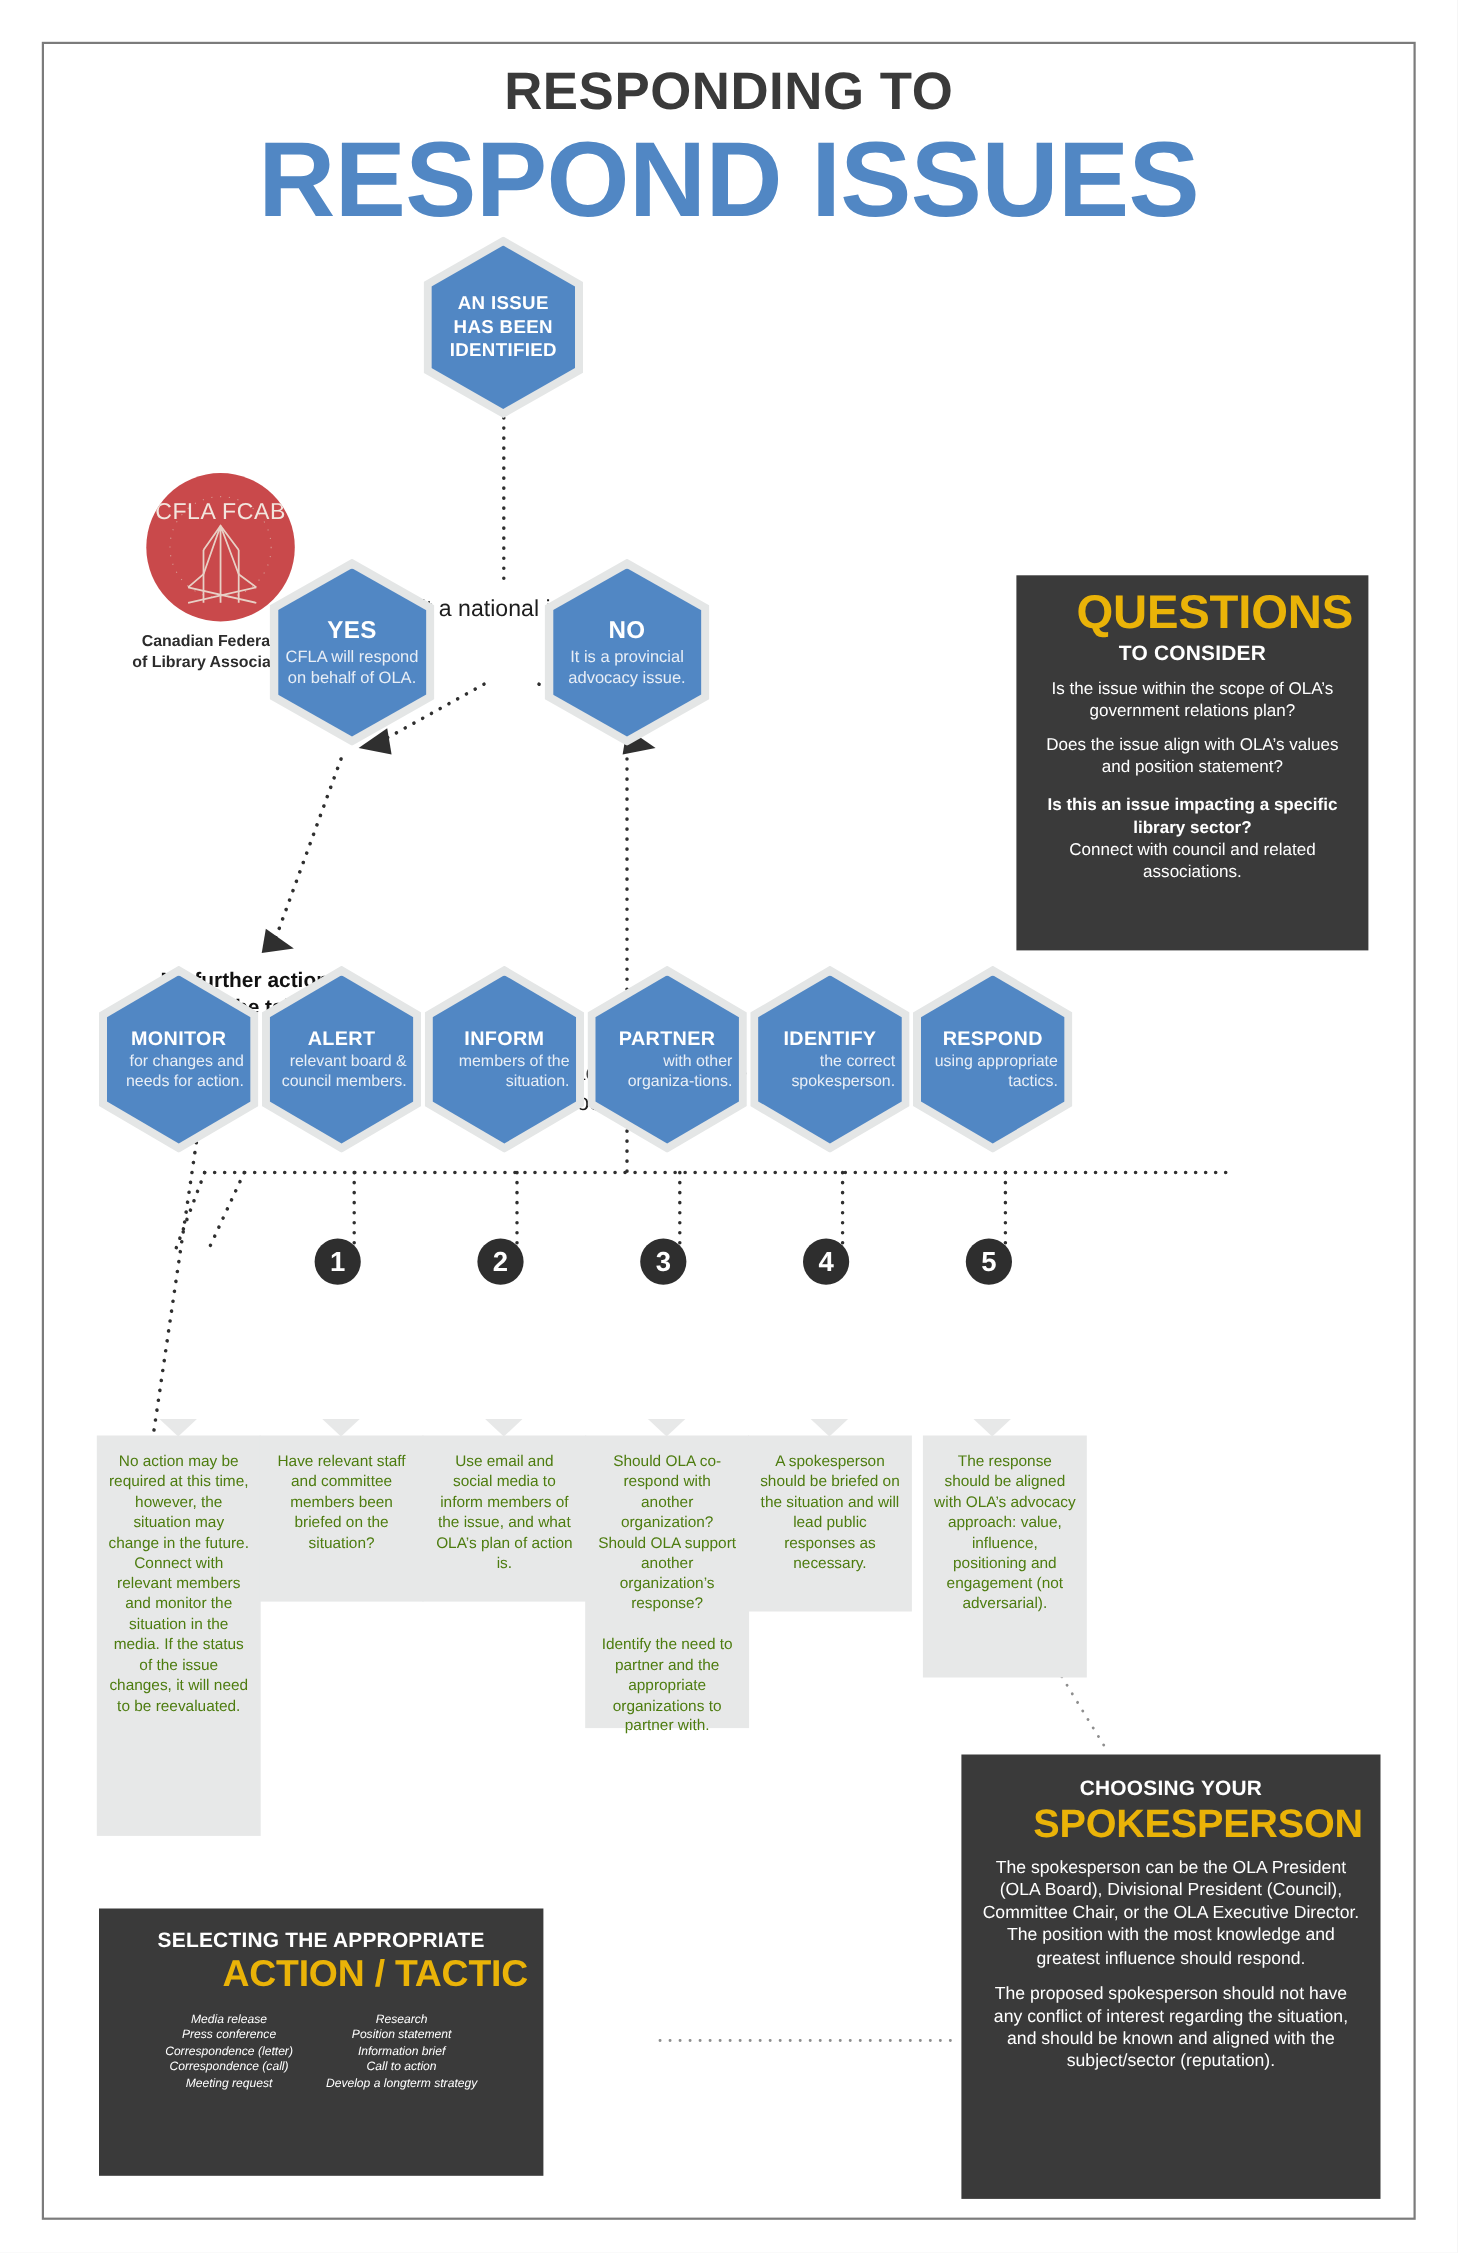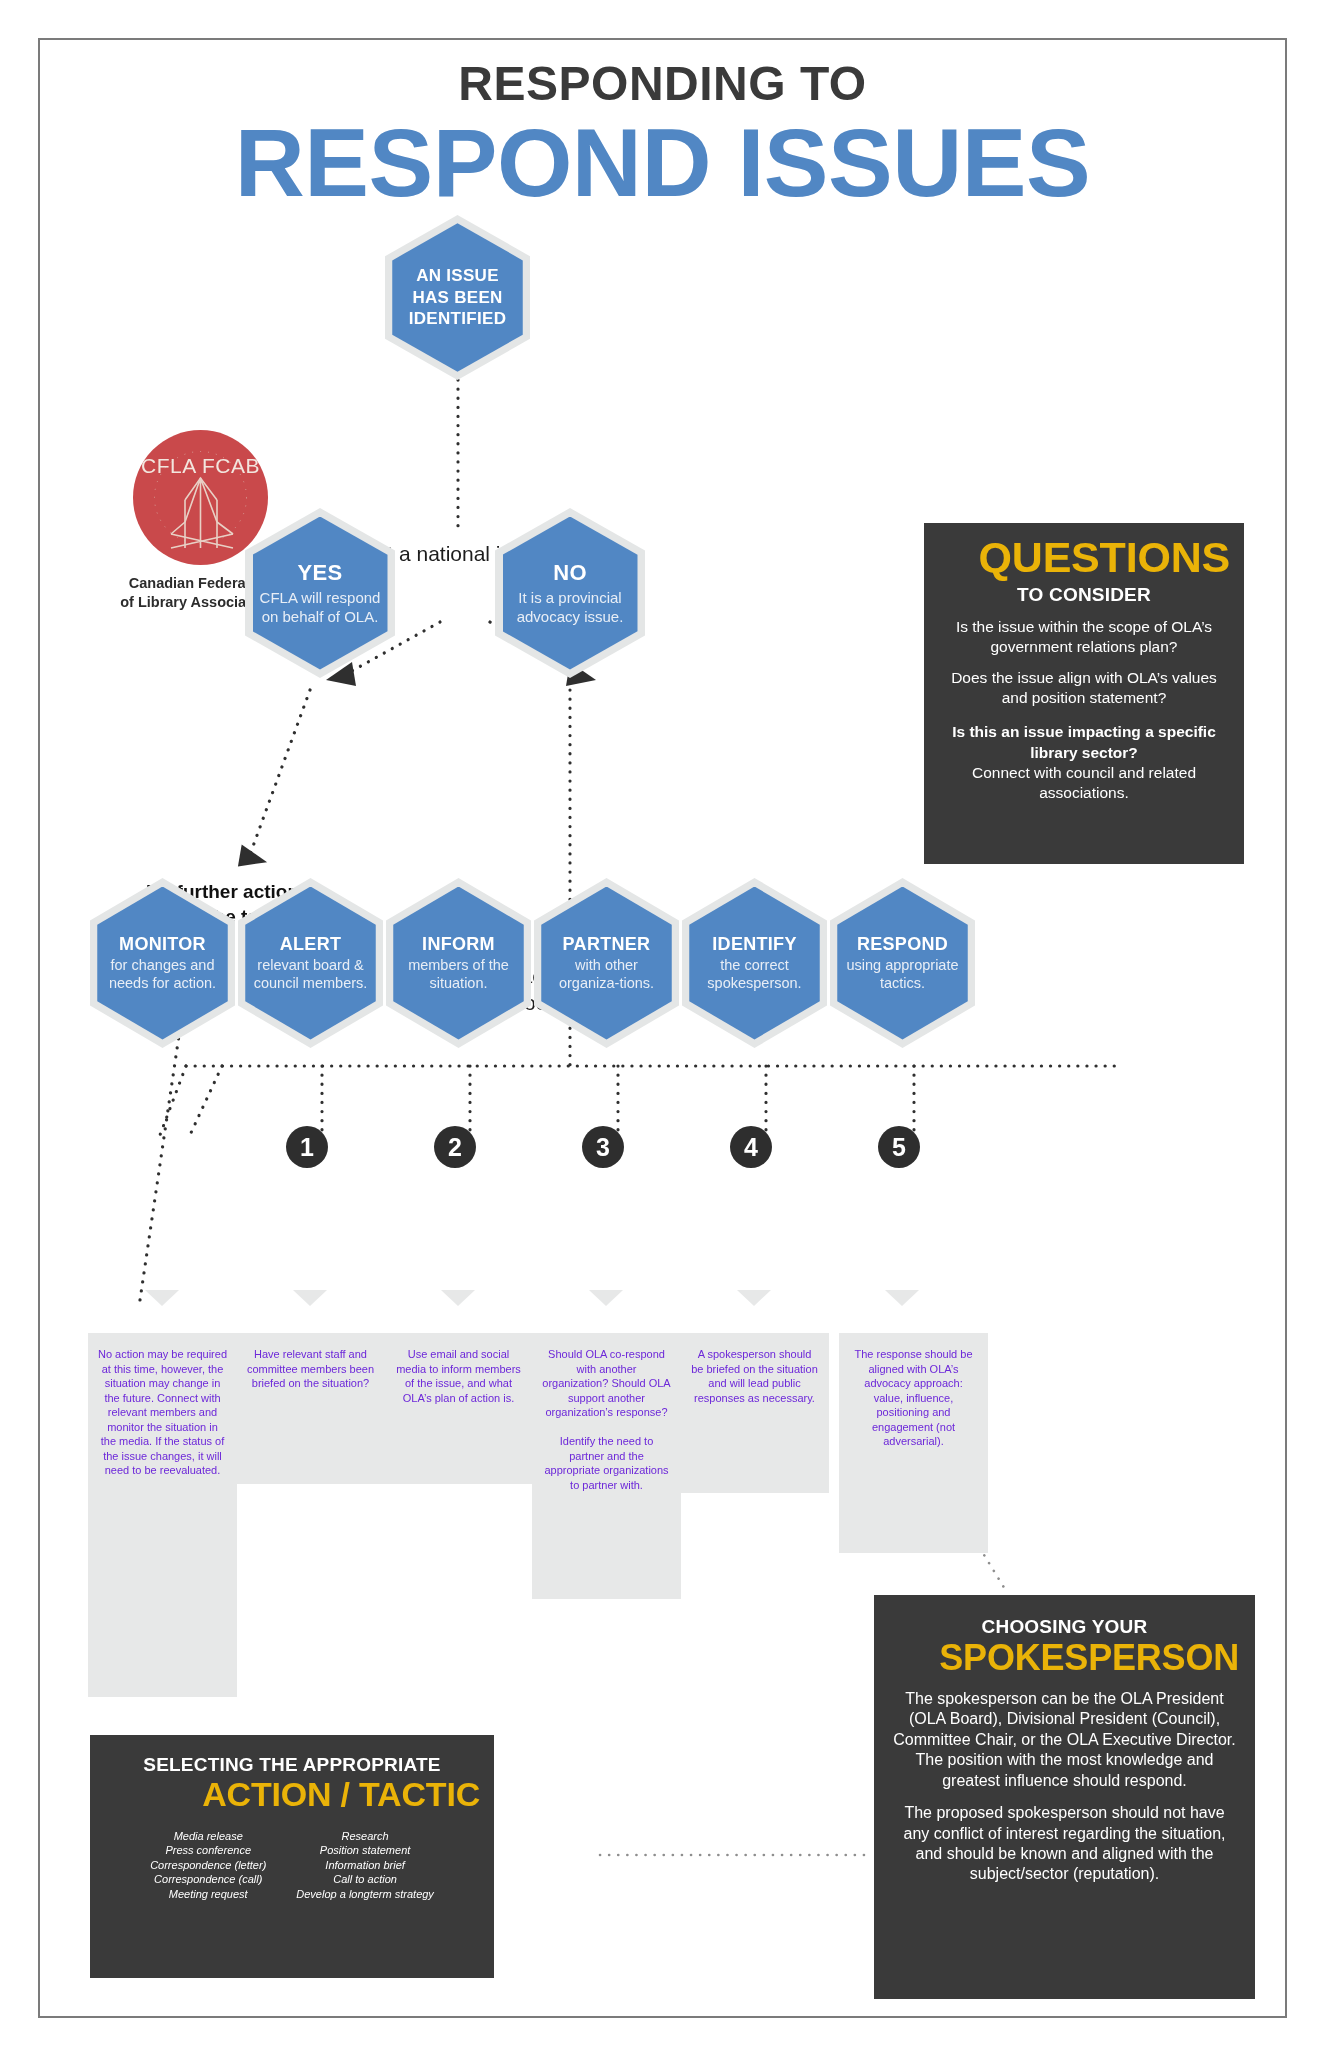--- a/index.html
+++ b/index.html
@@ -43,33 +43,33 @@
   #hex-issue{left:385px;top:215px;width:145px;height:165px;}
   #hex-issue .hl{font-size:17px;line-height:1.28;}
   
   #hex-yes{left:245px;top:508px;width:150px;height:170px;}
   #hex-no{left:495px;top:508px;width:150px;height:170px;}
   #hex-yes .hl,#hex-no .hl{font-size:22px;line-height:1.2;margin-bottom:2px;}
   #hex-yes .hs,#hex-no .hs{font-size:15px;line-height:1.27;}
   
   .hex-act{top:878px;width:145px;height:170px;}
   .hex-act .hl{font-size:18px;line-height:1.15;margin-bottom:1px;}
-  .hex-act .hs{font-size:14.5px;line-height:1.25;}
+  .hex-act .hs{font-size:14.5px;line-height:1.25;text-align:right;}
   
   .numbadge{
     position:absolute;width:42px;height:42px;border-radius:50%;
     background:#2e2e2e;color:#ffffff;font-size:25px;font-weight:bold;
     display:flex;align-items:center;justify-content:center;line-height:1;
     z-index:5;
   }
   
   .gbox{
-    position:absolute;background:#e7e8e8;color:#6d28d9;
-    text-align:center;font-size:11px;line-height:1.32;
-    box-sizing:border-box;padding:14px 10px 14px 10px;margin-top:28px;
+    position:absolute;background:#e7e8e8;color:#4d7c0f;
+    text-align:center;font-size:14px;line-height:1.32;
+    box-sizing:border-box;padding:14px 10px 14px 10px;
   }
   
   .dbox{
     position:absolute;background:#3a3a3a;color:#ffffff;box-sizing:border-box;
   }
   .dbox .kicker{
     font-size:17px;font-weight:bold;color:#ffffff;text-align:center;
     letter-spacing:0.2px;line-height:1.1;
   }
   .dbox .headline{

